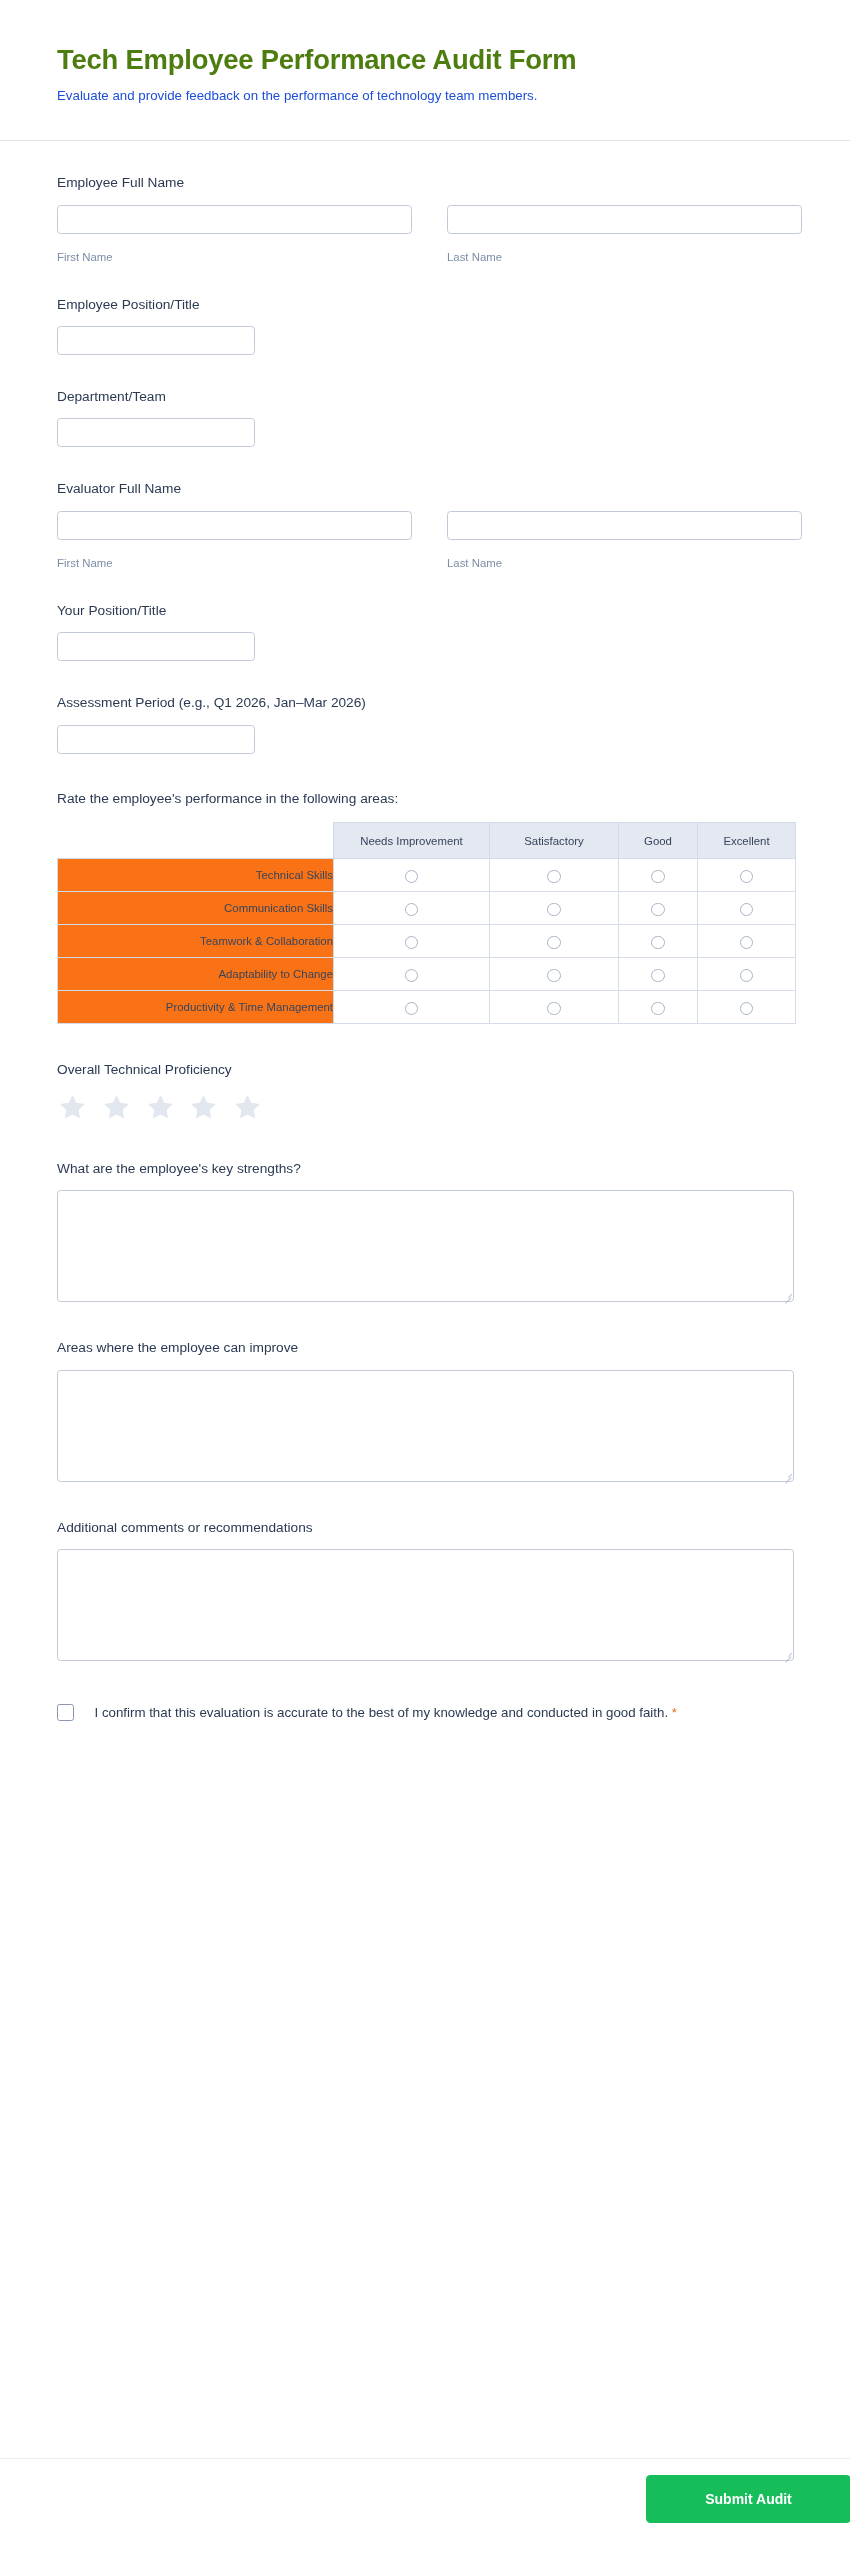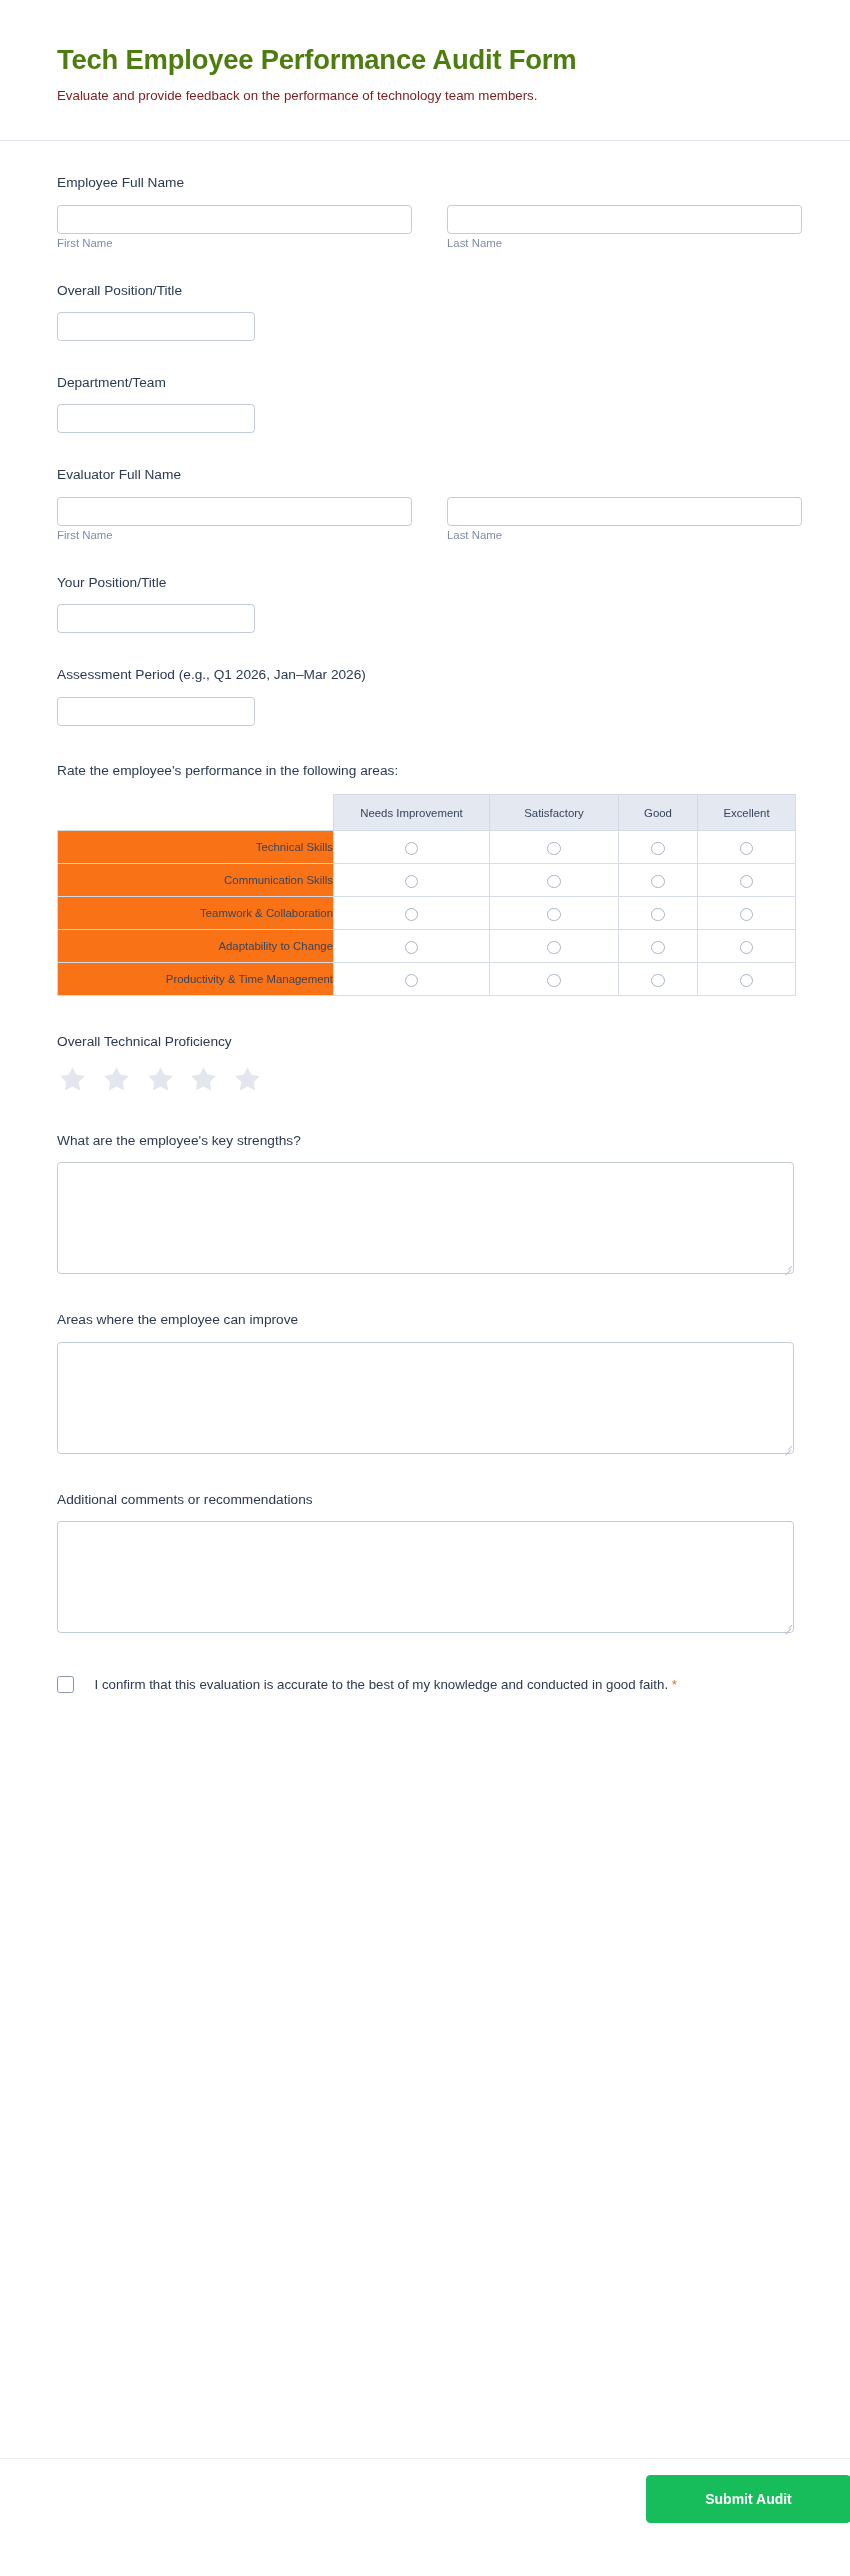--- a/index.html
+++ b/index.html
@@ -20,21 +20,21 @@
   .form-title {
     font-size: 27.4px;
     font-weight: bold;
     color: #4d7c0f;
     letter-spacing: -0.2px;
     margin: 0 0 11px 0;
     line-height: 1.15;
   }
   .form-subtitle {
     font-size: 13.3px;
-    color: #7f1d1d;
+    color: #1d4ed8;
     margin: 0;
     line-height: 1.4;
   }
   .header-divider {
     margin-top: 35px;
     height: 0.9px;
     background: #dfe3ec;
     width: 100%;
   }
 
@@ -65,21 +65,21 @@
     font-size: 12.8px;
     color: #2b3a52;
     padding: 0 7.3px;
     display: block;
   }
   .input-narrow { width: 198px; }
 
   .sub-label {
     font-size: 11.4px;
     color: #7d8da6;
-    margin-top: 3px;
+    margin-top: 17px;
     display: block;
   }
 
   
   .matrix-block { padding-top: 37px; }
   .matrix-question {
     font-size: 13.7px;
     color: #2b3a52;
     margin-bottom: 16.5px;
     display: block;
@@ -244,21 +244,21 @@
         <span class="sub-label">First Name</span>
       </div>
       <div class="col">
         <input class="text-input" type="text" value="" style="">
         <span class="sub-label">Last Name</span>
       </div>
     </div>
   </div>
 
   <div class="field-block">
-    <label class="field-label">Overall Position/Title</label>
+    <label class="field-label">Employee Position/Title</label>
     <input class="text-input input-narrow" type="text" value="" style="">
   </div>
 
   <div class="field-block">
     <label class="field-label">Department/Team</label>
     <input class="text-input input-narrow" type="text" value="" style="">
   </div>
 
   <div class="field-block">
     <label class="field-label">Evaluator Full Name</label>

